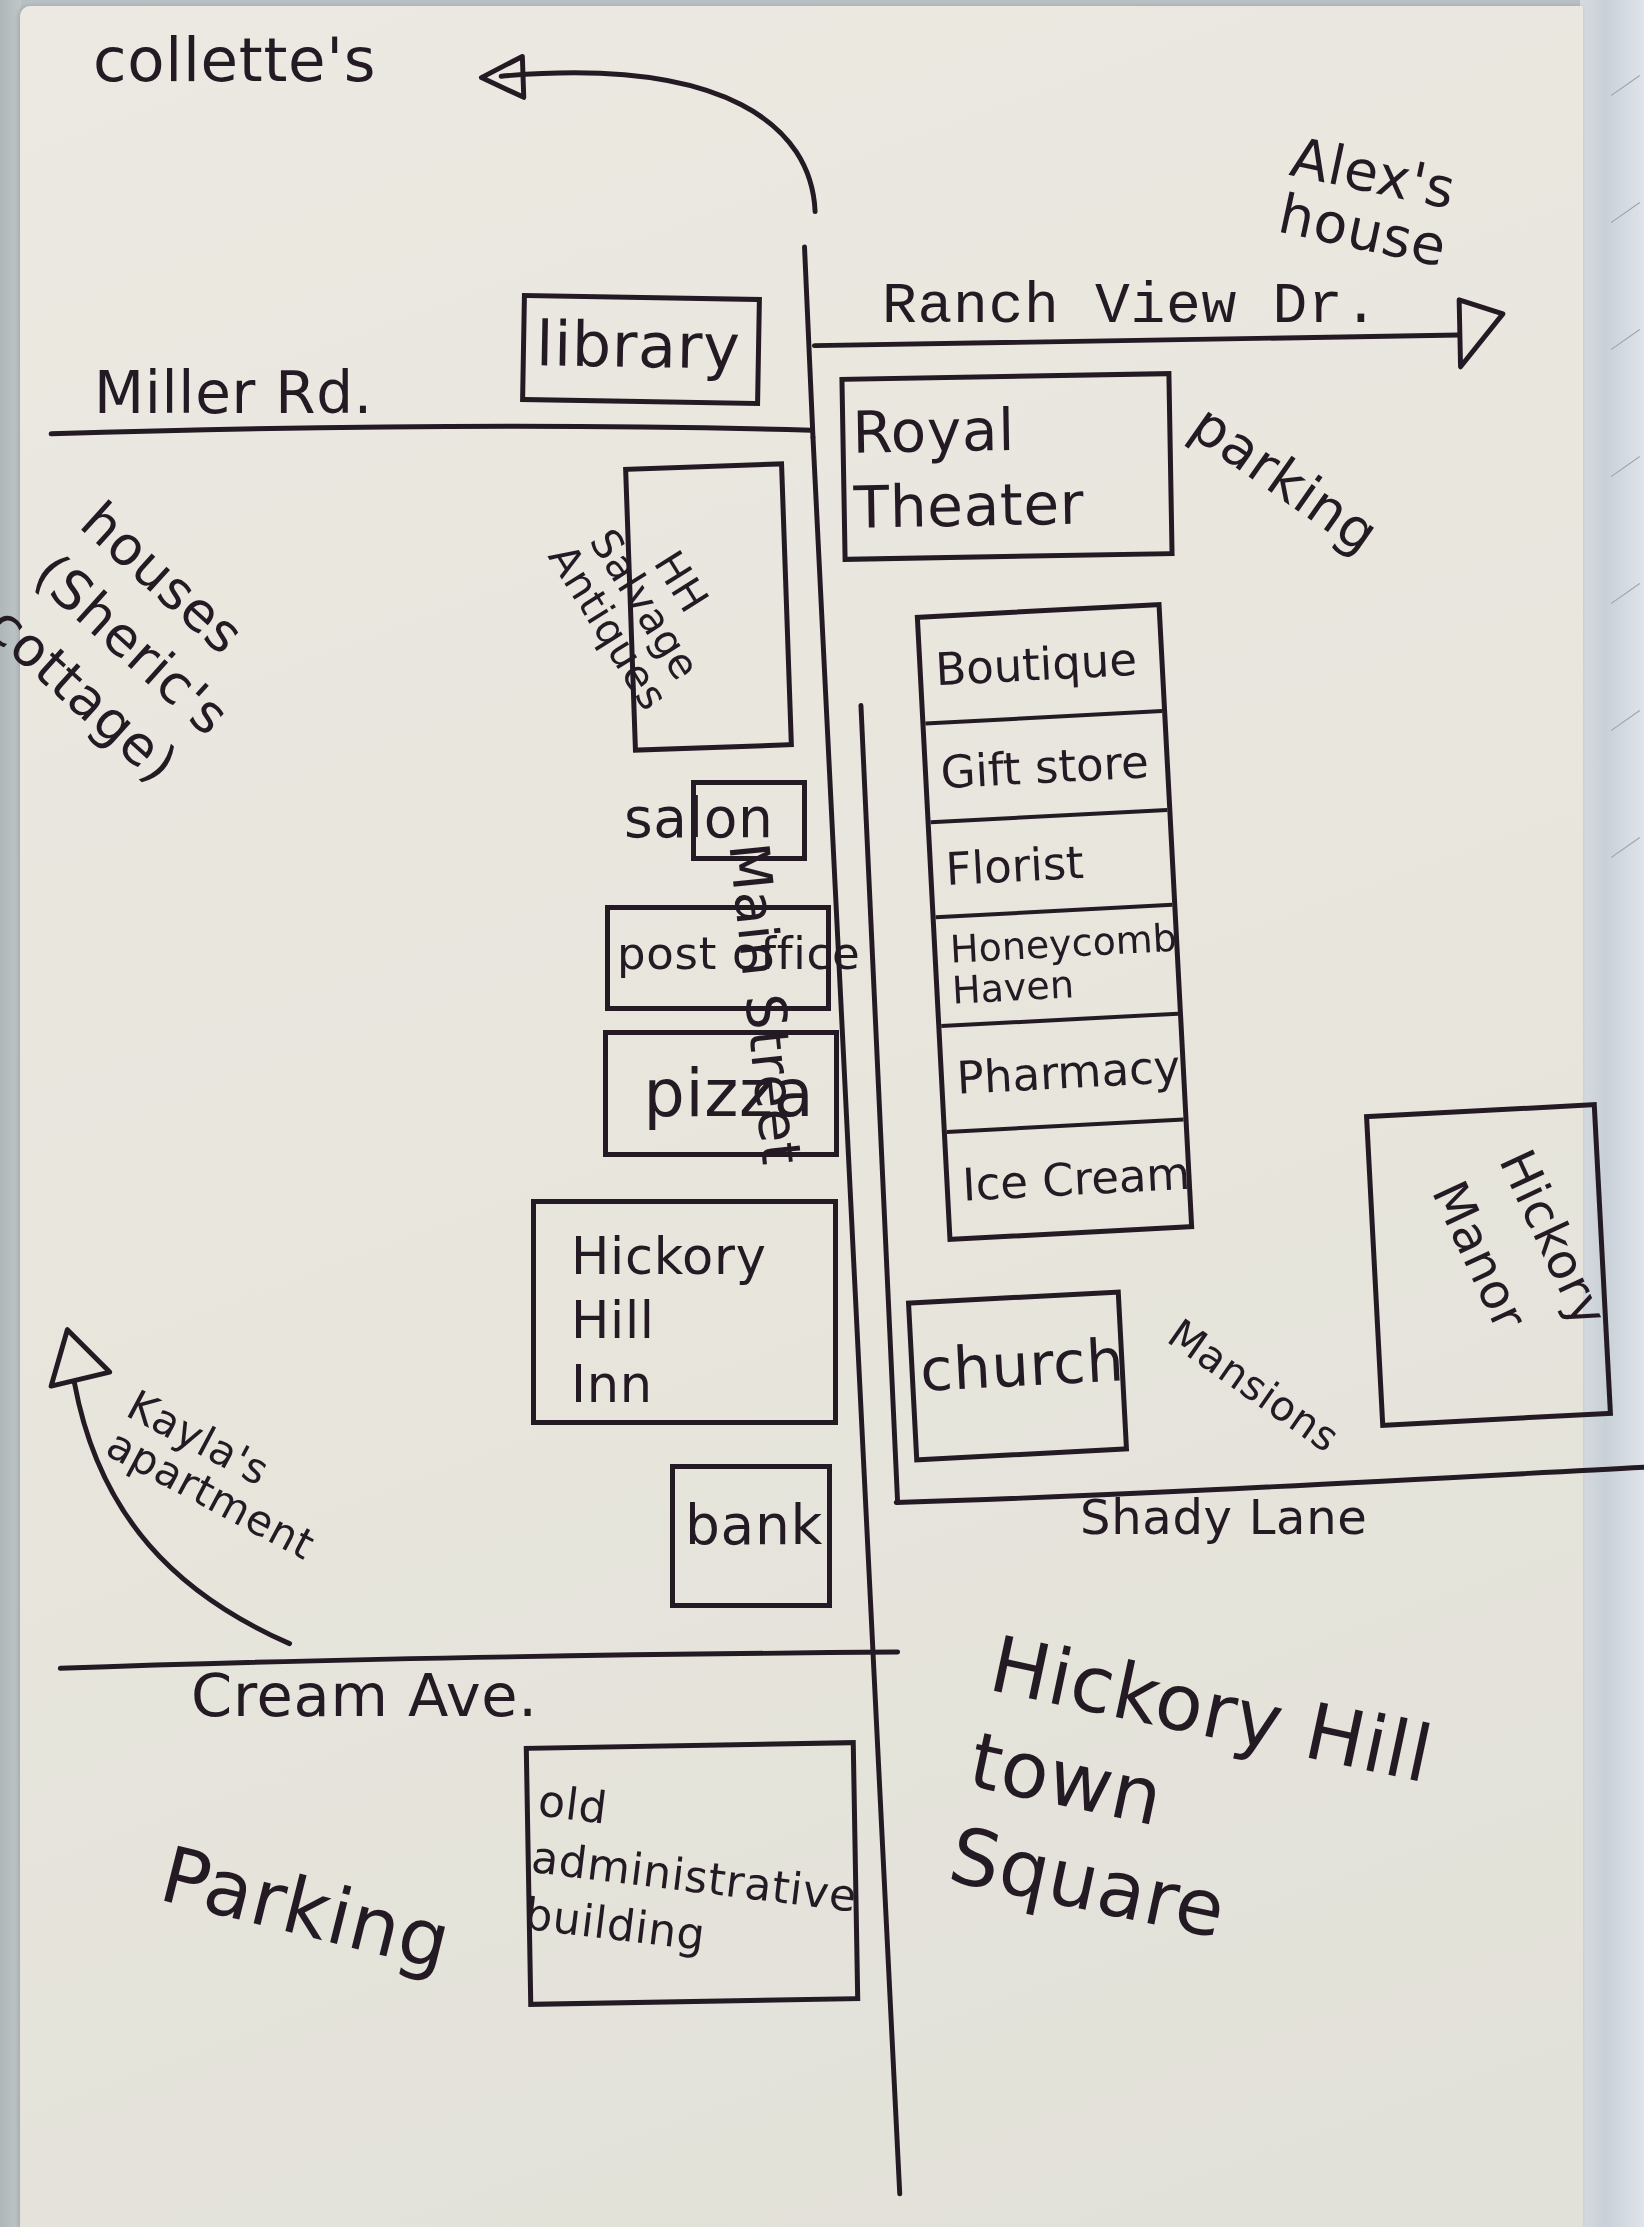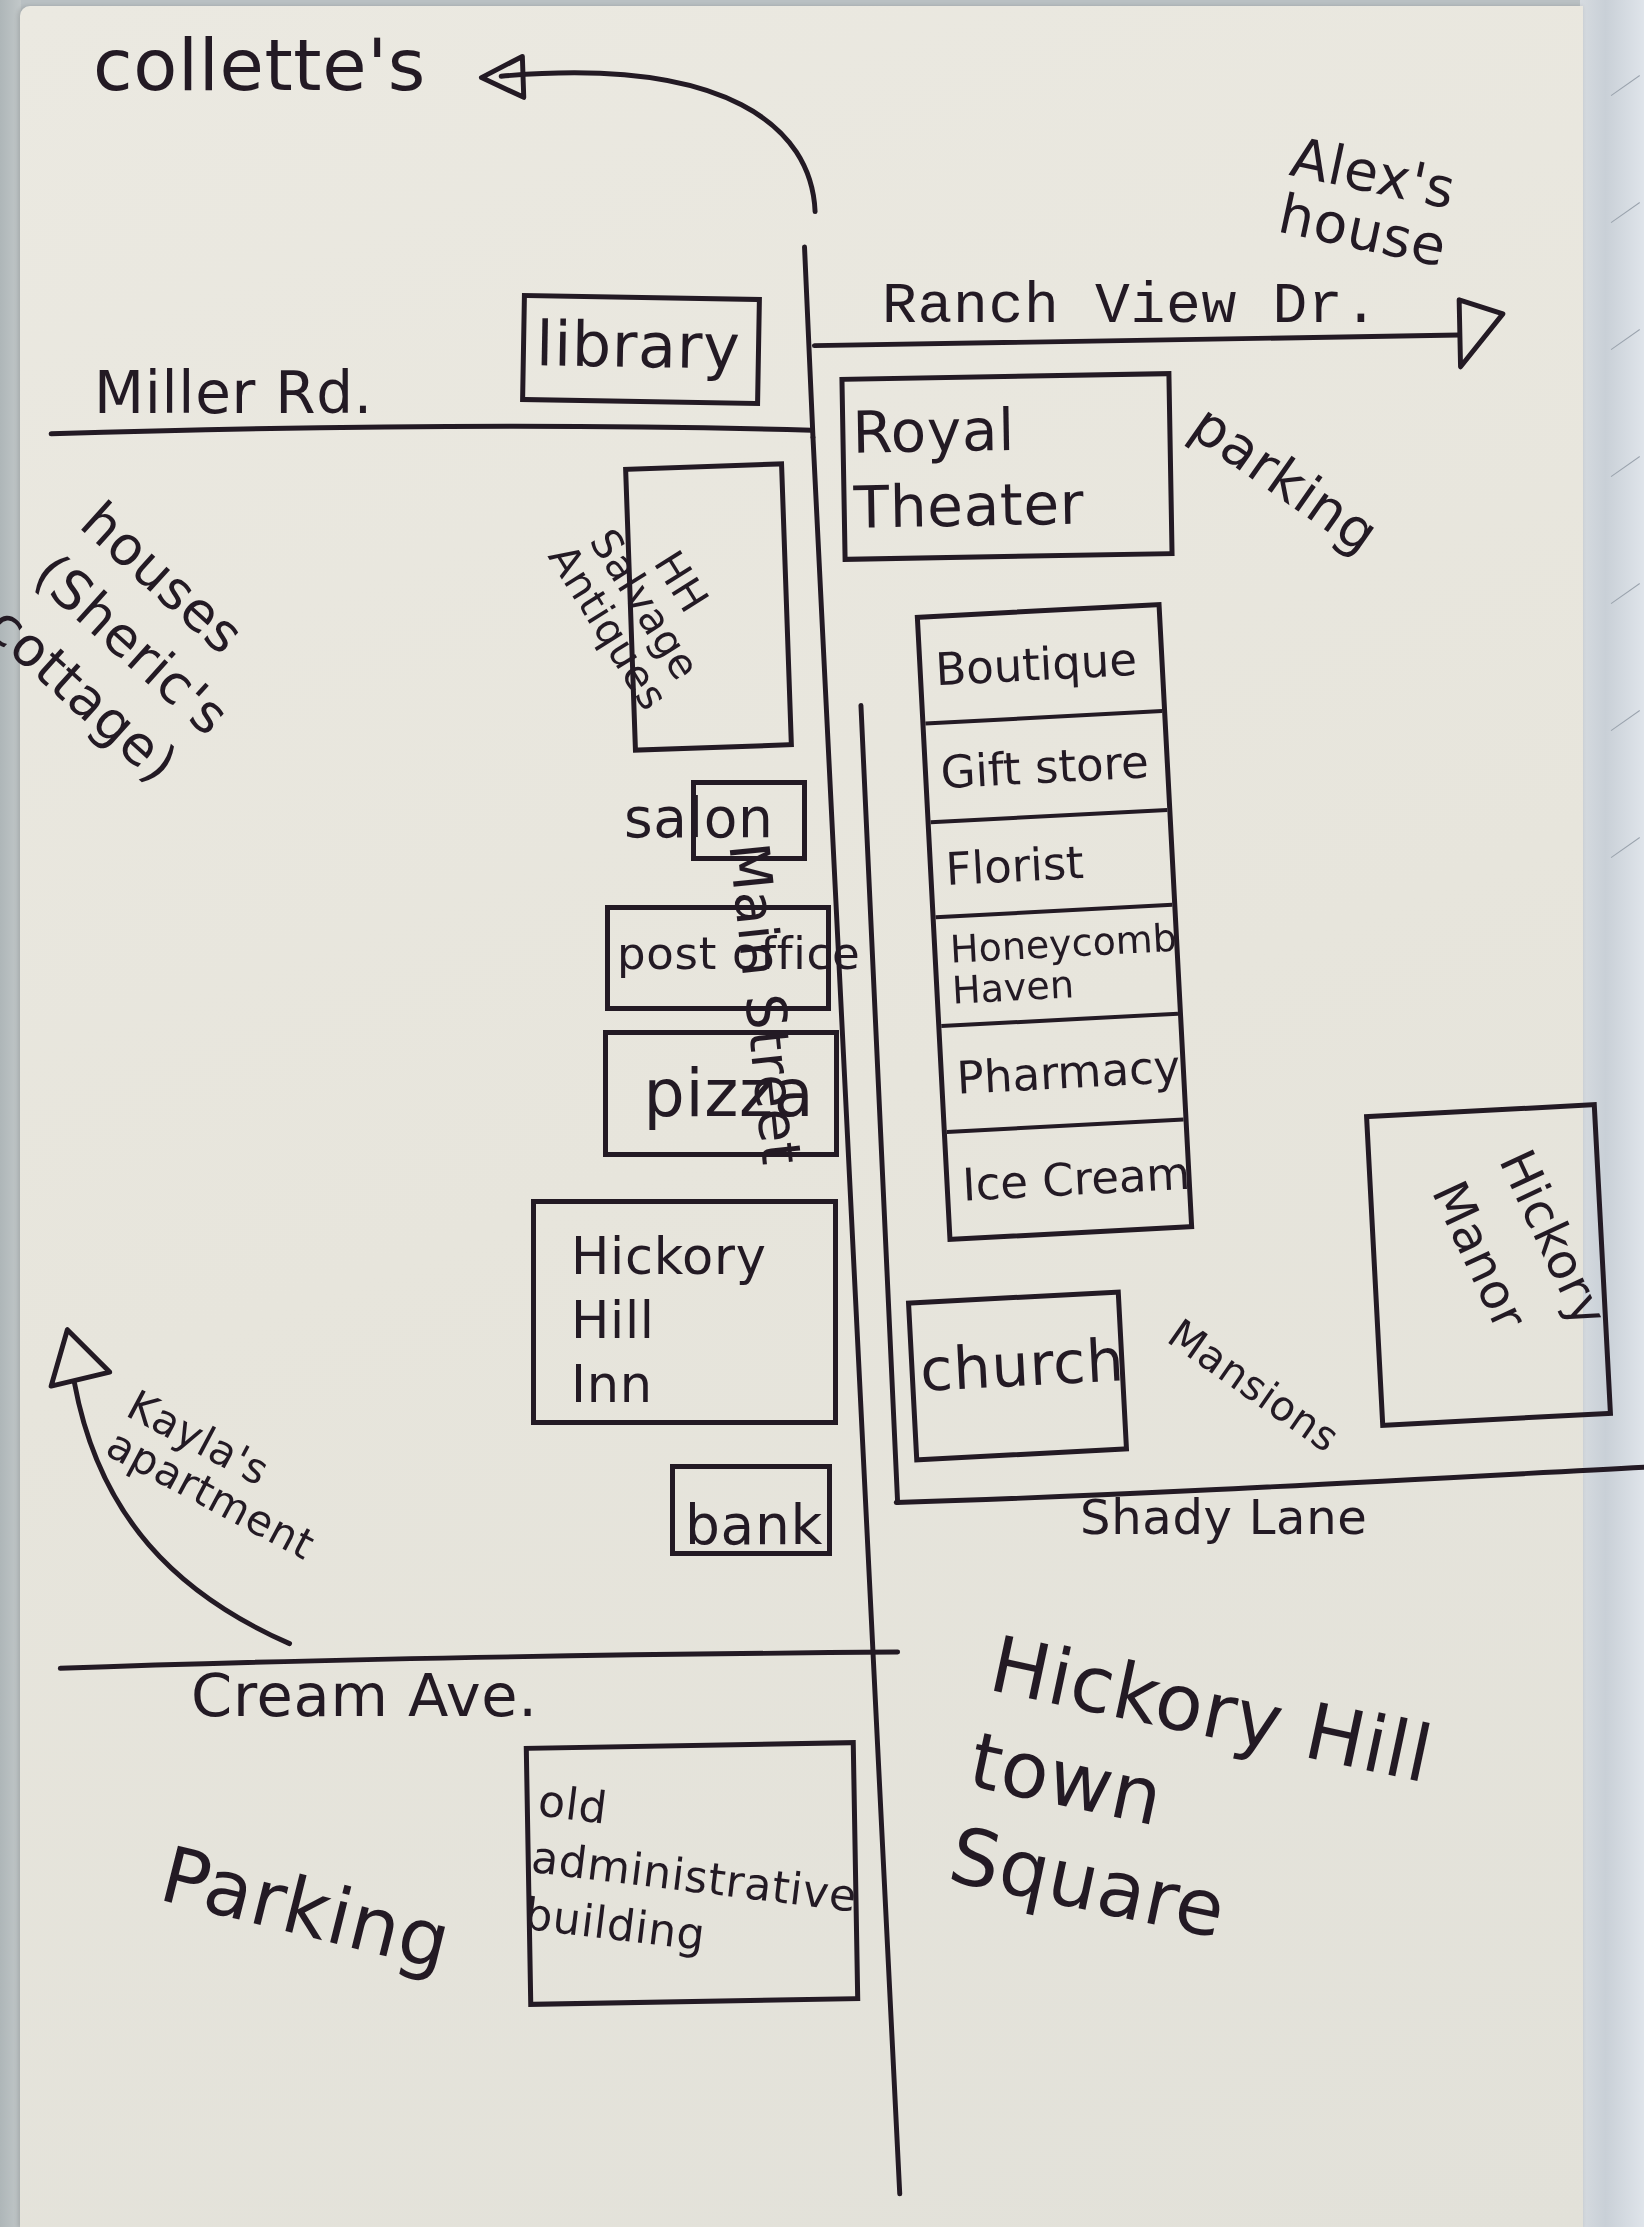--- a/index.html
+++ b/index.html
@@ -83,21 +83,21 @@
   <line x1="1220" y1="1000" x2="1272" y2="2130"></line>
 
   <path d="M1270 2130 C1600 2120, 1950 2100, 2330 2080"></path>
 
   <path d="M85 2365 C500 2350, 900 2345, 1272 2342"></path>
 
   <path d="M410 2330 C250 2260, 140 2150, 105 1960"></path>
   <polygon points="95,1885 72,1965 155,1945"></polygon>
 </svg>
 
-<div class="lbl" style="left:93px; top:28px; font-size:72px;">collette's</div>
+<div class="lbl" style="left:93px; top:28px; font-size:61px;">collette's</div>
 <div class="lbl" style="left:1284px; top:145px; font-size:55px; transform:rotate(12deg);">Alex's
 house</div>
 <div class="lbl" style="left:882px; top:277px; font-size:58px;font-family:Liberation Mono, monospace;">Ranch View Dr.</div>
 <div class="lbl" style="left:65px; top:363px; font-size:58px;margin-left:29px;">Miller Rd.</div>
 <div class="lbl" style="left:776px; top:840px; font-size:55px; transform:rotate(84deg); transform-origin:left top;">Main Street</div>
 <div class="lbl" style="left:1080px; top:1492px; font-size:48px;">Shady Lane</div>
 <div class="lbl" style="left:191px; top:1665px; font-size:59px;">Cream Ave.</div>
 <div class="lbl" style="left:141px; top:1383px; font-size:42px; transform:rotate(28deg); transform-origin:left top;">Kayla's
 apartment</div>
 
@@ -121,21 +121,21 @@
 <div class="box" style="left:603px; top:1030px; width:236px; height:127px;">
   <div class="lbl" style="left:15.5px; top:25.4px; font-size:65px;margin-left:20px;">pizza</div>
 </div>
 
 <div class="box" style="left:531px; top:1199px; width:307px; height:226px;">
   <div class="lbl" style="left:35px; top:21px; font-size:51px; line-height:1.25;">Hickory
 Hill
 Inn</div>
 </div>
 
-<div class="box" style="left:670px; top:1464px; width:162px; height:92px;">
+<div class="box" style="left:670px; top:1464px; width:162px; height:144px;">
   <div class="lbl" style="left:10px; top:28px; font-size:55px;">bank</div>
 </div>
 
 <div class="box" style="left:526px; top:1743px; width:332px; height:261px; transform:rotate(-1deg);">
   <div class="lbl" style="left:12.7px; top:21px; font-size:44px; line-height:1.3; transform:rotate(8deg); transform-origin:left top;">old
 administrative
 building</div>
 </div>
 
 <div class="box" style="left:841px; top:374px; width:332px; height:185px; transform:rotate(-1deg);">

